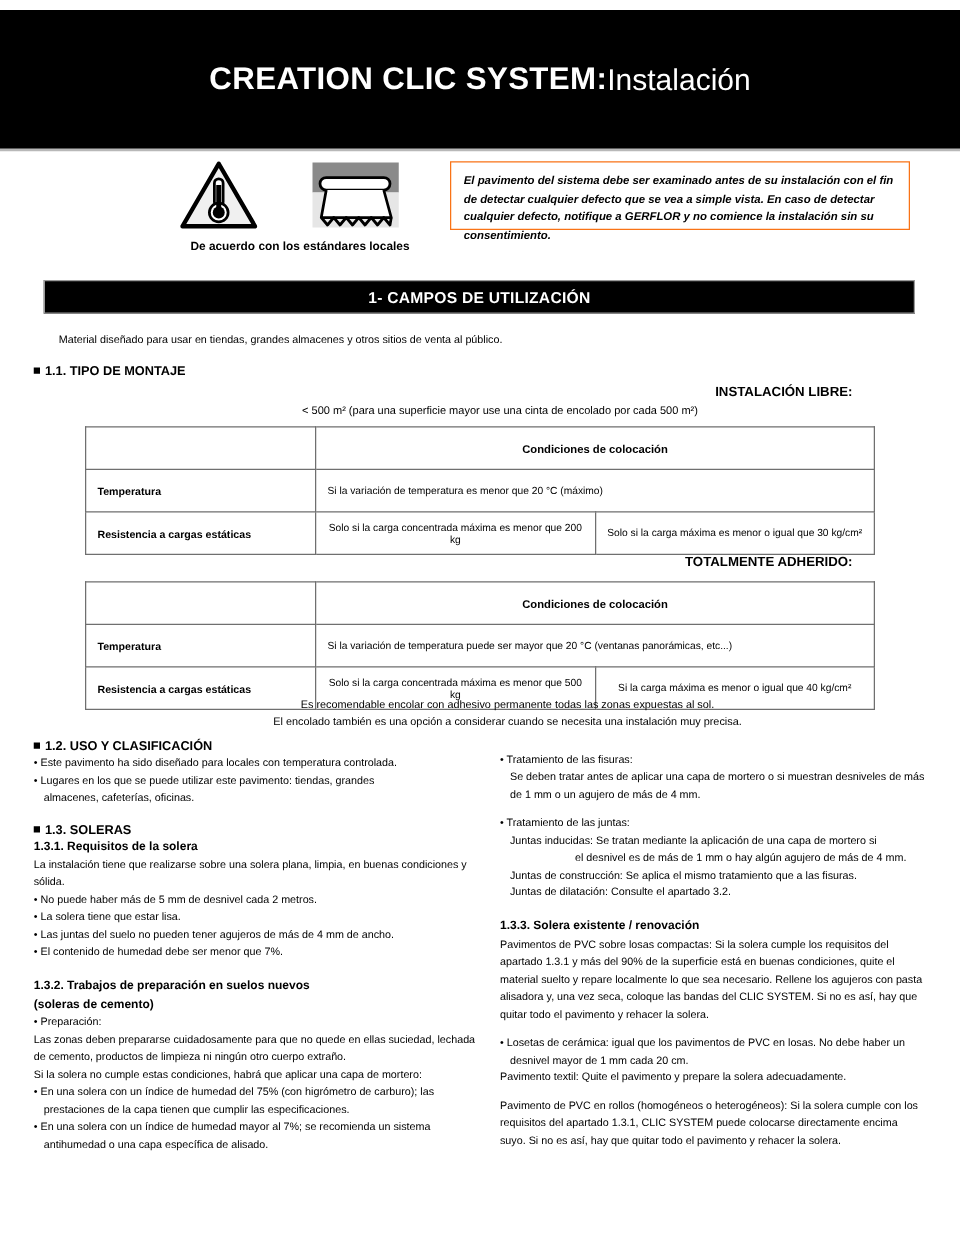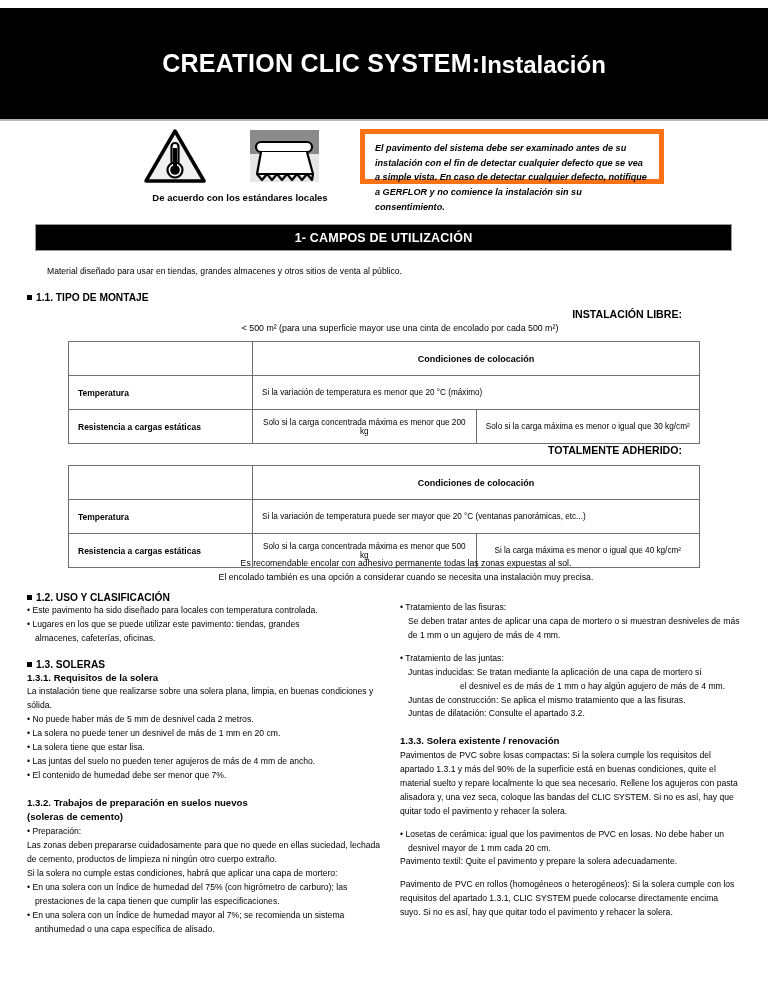--- a/index.html
+++ b/index.html
@@ -32,21 +32,21 @@
   }
   .header-title-main {
     font-size: 25px;
     font-weight: bold;
     letter-spacing: 0.3px;
     line-height: 1.15;
     text-align: center;
   }
   .header-title-sub {
     font-size: 24px;
-    font-weight: bold;
+    font-weight: normal;
     line-height: 1.25;
     text-align: right;
     margin-top: 2px;
   }
   .header-rule {
     position: absolute;
     left: 0;
     top: 119px;
     width: 768px;
     height: 2px;
@@ -81,23 +81,23 @@
     top: 66px;
     width: 240px;
     text-align: center;
     font-size: 9.5px;
     font-weight: bold;
   }
   .notice-box {
     position: absolute;
     left: 360px;
     top: 3px;
-    width: 304px;
+    width: 368px;
     height: 55px;
-    border: 5px solid #f97316;
+    border: 1px solid #f97316;
     box-sizing: border-box;
     padding: 7px 10px 0 10px;
   }
   .notice-box p {
     margin: 0;
     font-size: 9.1px;
     font-style: italic;
     font-weight: bold;
     line-height: 1.62;
   }
@@ -359,21 +359,20 @@
   <p class="indent1">almacenes, cafeterías, oficinas.</p>
 
   <div class="sp-md"></div>
 
   <div class="h-sq">
     <span class="bullet-sq"></span><span>1.3. SOLERAS</span>
   </div>
   <div class="h-num">1.3.1. Requisitos de la solera</div>
   <p>La instalación tiene que realizarse sobre una solera plana, limpia, en buenas condiciones y sólida.</p>
   <p>• No puede haber más de 5 mm de desnivel cada 2 metros.</p>
-  <p>• La solera no puede tener un desnivel de más de 1 mm en 20 cm.</p>
   <p>• La solera tiene que estar lisa.</p>
   <p>• Las juntas del suelo no pueden tener agujeros de más de 4 mm de ancho.</p>
   <p>• El contenido de humedad debe ser menor que 7%.</p>
 
   <div class="sp-md"></div>
 
   <div class="h-num">1.3.2. Trabajos de preparación en suelos nuevos</div>
   <div class="h-num">(soleras de cemento)</div>
   <p>• Preparación:</p>
   <p>Las zonas deben prepararse cuidadosamente para que no quede en ellas suciedad, lechada de cemento, productos de limpieza ni ningún otro cuerpo extraño.</p>

